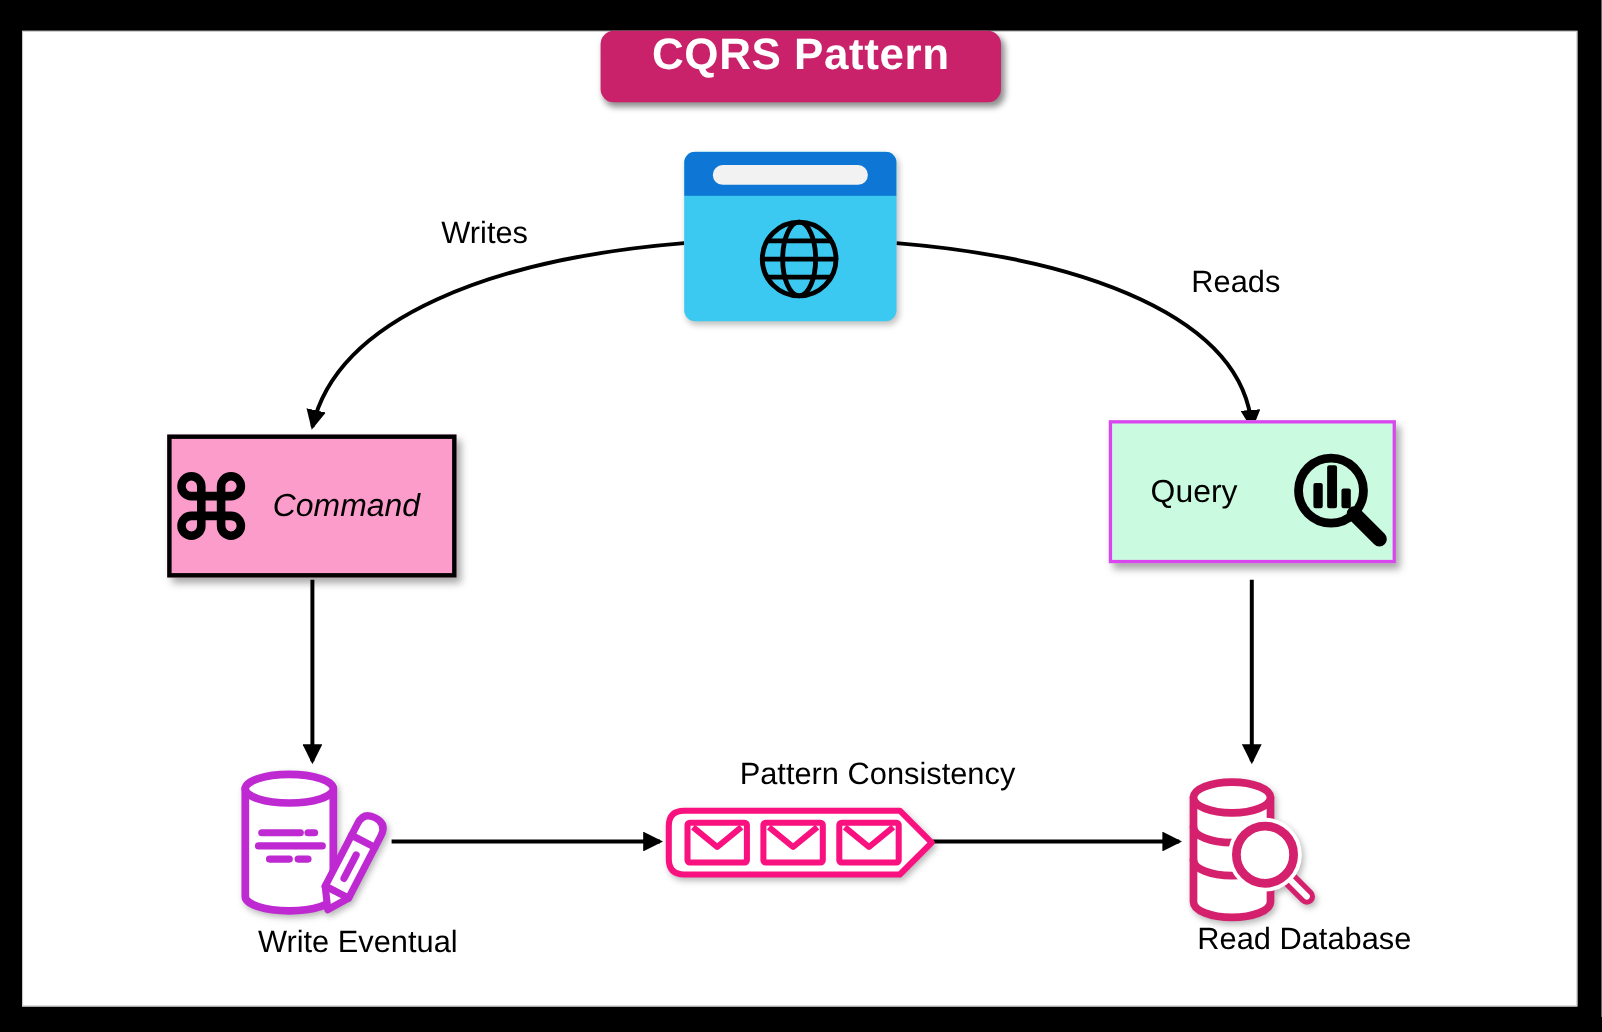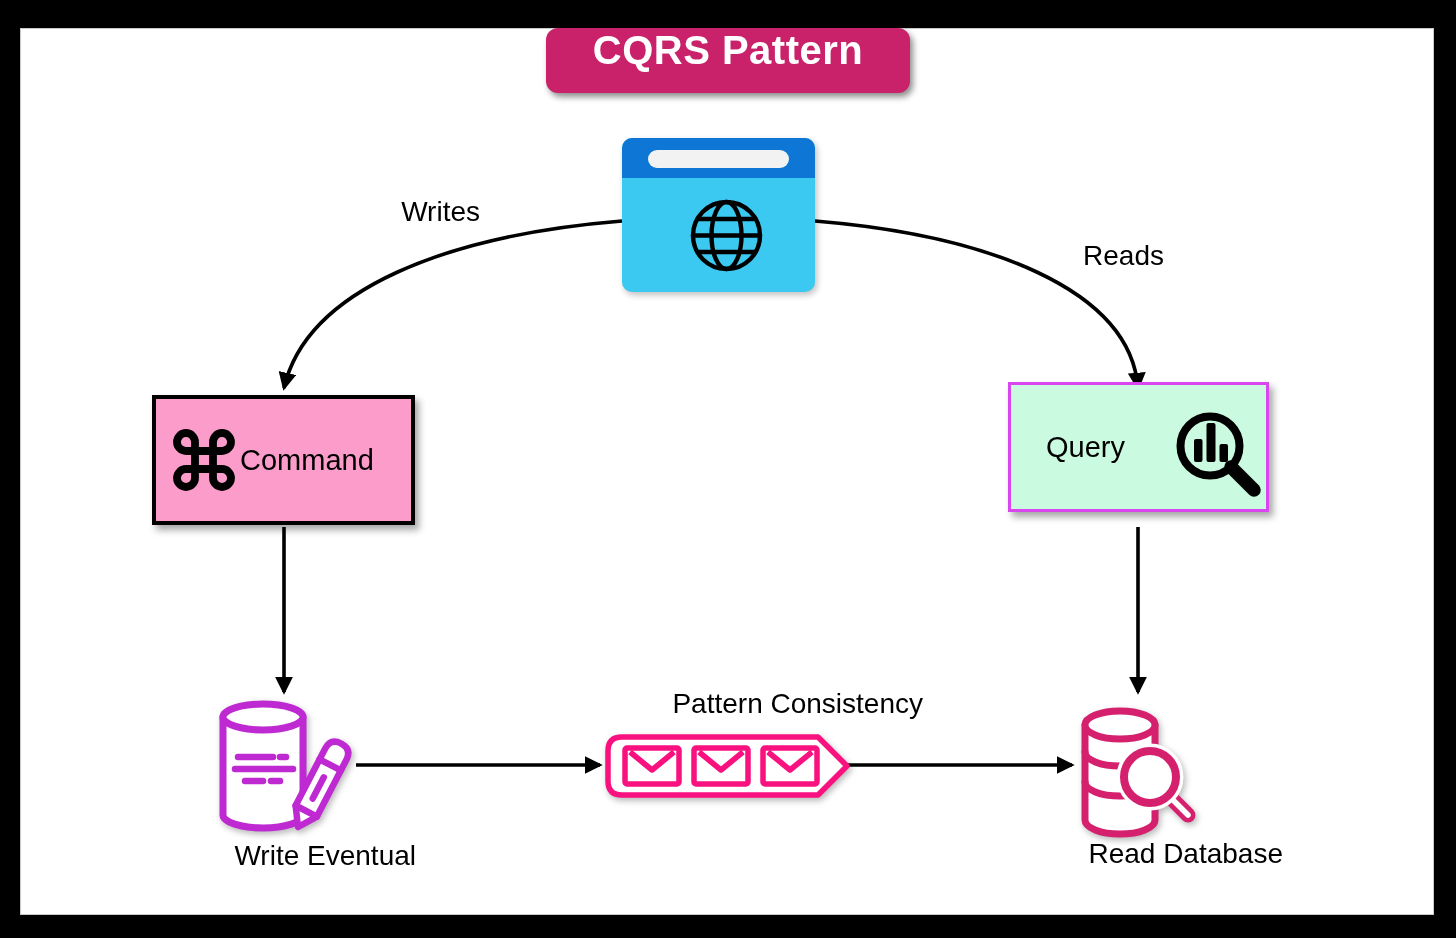--- a/index.html
+++ b/index.html
@@ -30,21 +30,21 @@
   #browser-addressbar{
     position:absolute;left:26px;top:12px;width:141px;height:18px;border-radius:9px;
   }
   #browser-globe{position:absolute;left:66px;top:59px;}
   .node-box{
     box-sizing:border-box;display:flex;align-items:center;
     box-shadow:4px 5px 7px rgba(0,0,0,0.35);
   }
   #command-box{
     left:152px;top:395px;width:263px;height:130px;border:4px solid #000;
-    padding-left:12px;
+    padding-left:0;gap:20px;font-style:italic;
   }
   #query-box{
     left:1008px;top:382px;width:261px;height:130px;border:3px solid #d946ef;
     padding-left:35px;
   }
   .node-box .label{font-size:29px;}
   .icon-shadow{filter:drop-shadow(2px 3px 3px rgba(0,0,0,0.28));}
   #connectors{left:0;top:0;pointer-events:none;}
   #writes-label{left:300px;top:196px;width:180px;}
   #reads-label{left:984px;top:208px;width:180px;margin-top:32px;}

